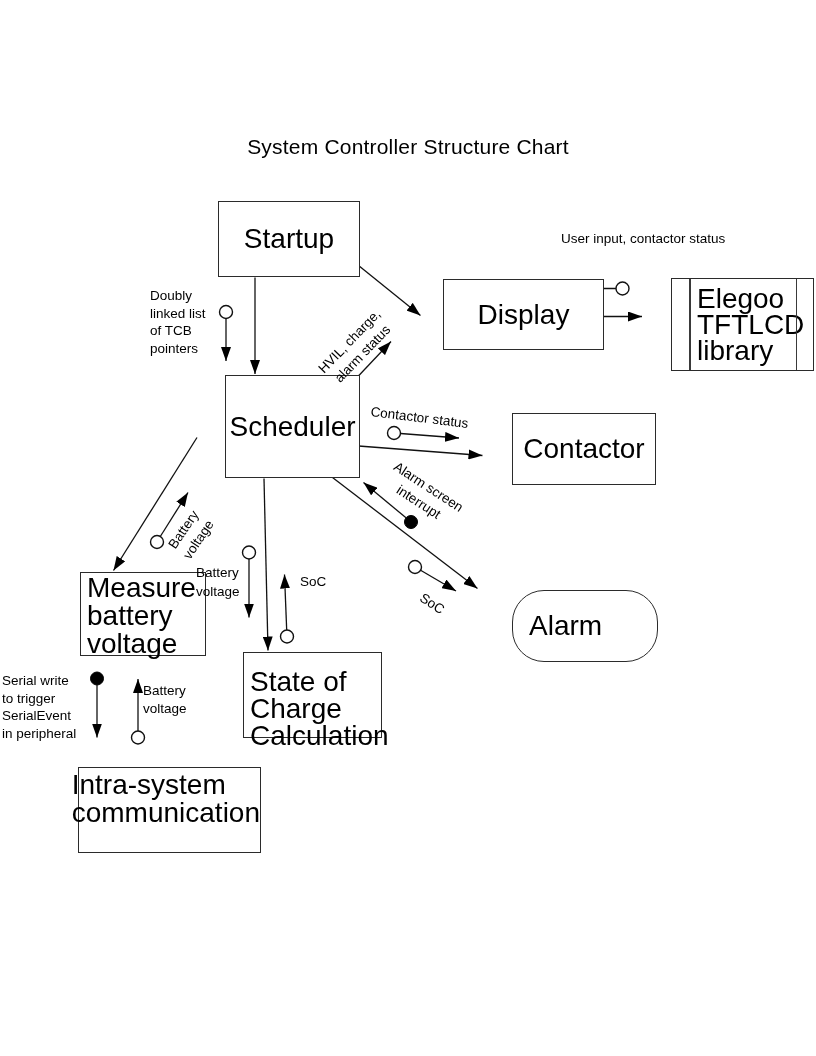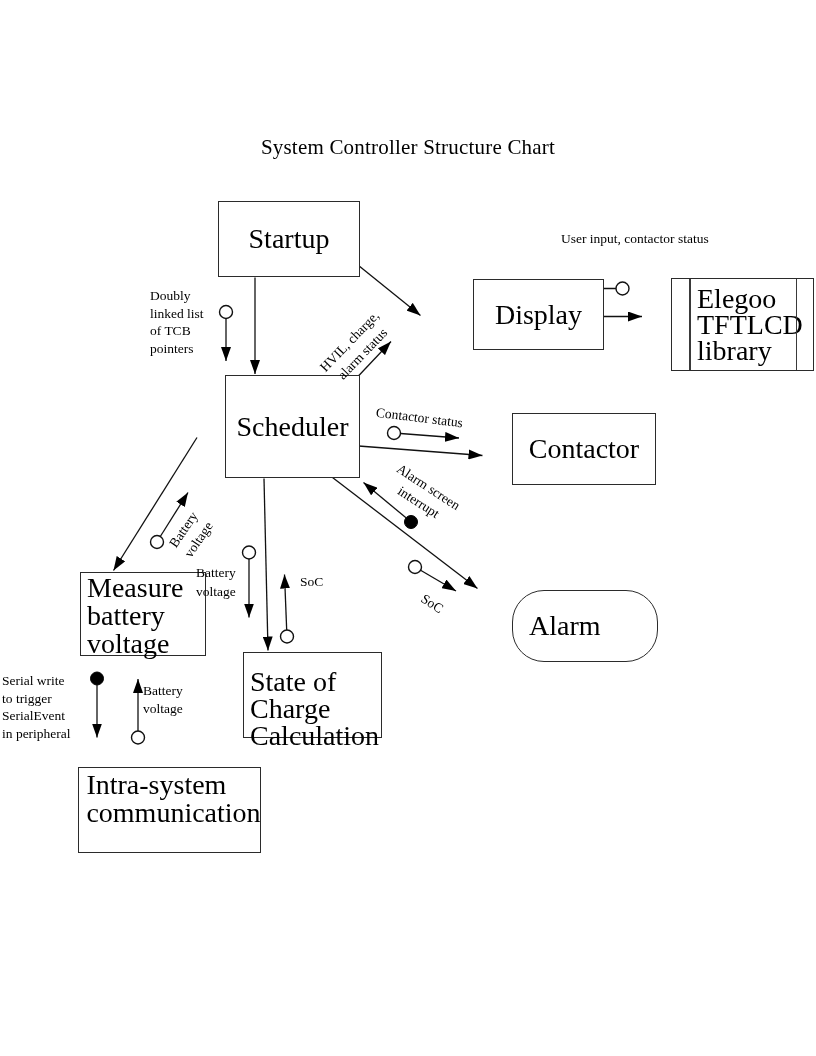--- a/index.html
+++ b/index.html
@@ -1,44 +1,44 @@
 <!DOCTYPE html>
 <html><head>
 <meta charset="utf-8">
 <style>
   html,body{margin:0;padding:0;background:#fff;}
   .page{
     position:relative;width:816px;height:1056px;background:#ffffff;overflow:hidden;
-    font-family:Liberation Serif, serif;color:#000;
+    font-family:Liberation Sans, sans-serif;color:#000;
   }
   .title{
     position:absolute;left:0;top:135px;width:816px;text-align:center;
     font-size:21px;letter-spacing:0.2px;
   }
   .wires{position:absolute;left:0;top:0;}
   .wires line{stroke:#111;stroke-width:1.3px;}
   .open-circle{fill:#fff;stroke:#111;stroke-width:1.4px;}
   .filled-circle{fill:#000;stroke:#000;}
   .box{
     position:absolute;box-sizing:border-box;background:#fff;
     border:1.5px solid #2b2b2b;display:flex;align-items:center;justify-content:center;
     font-size:28px;line-height:26px;white-space:pre-line;margin-left:28px;
   }
   .box span{white-space:pre-line;}
   .startup{left:190px;top:201px;width:142px;height:76px;}
-  .display{left:445px;top:279px;width:131px;height:71px;}
+  .display{left:415px;top:279px;width:161px;height:71px;}
   .elegoo{left:643px;top:278px;width:143px;height:93px;justify-content:flex-start;padding-left:25px;}
   .stripe{position:absolute;top:0;bottom:0;width:1.5px;background:#3a3a3a;}
   .stripe.left{left:17px;} .stripe.right{right:16px;}
   .scheduler{left:197px;top:375px;width:135px;height:103px;}
   .contactor{left:484px;top:413px;width:144px;height:72px;}
   .measure{left:52px;top:572px;width:126px;height:84px;justify-content:flex-start;align-items:flex-start;padding:1px 0 0 6px;line-height:28px;}
   .soccalc{left:215px;top:652px;width:139px;height:86px;justify-content:flex-start;align-items:flex-start;padding:15px 0 0 6px;line-height:27px;}
   .alarm{left:484px;top:590px;width:146px;height:72px;justify-content:flex-start;padding-left:16px;border-radius:32px;}
-  .intra{left:50px;top:767px;width:183px;height:86px;justify-content:center;align-items:flex-start;padding:3px 0 0 8px;line-height:28px;}
+  .intra{left:50px;top:767px;width:183px;height:86px;justify-content:flex-end;align-items:flex-start;padding:3px 0 0 8px;line-height:28px;}
   .lbl{
     position:absolute;font-size:13.5px;line-height:1.3;white-space:pre-line;color:#000;
   }
   .rot{transform-origin:center center;text-align:center;}
 </style>
 </head>
 <body>
 
 <div class="page">
 

